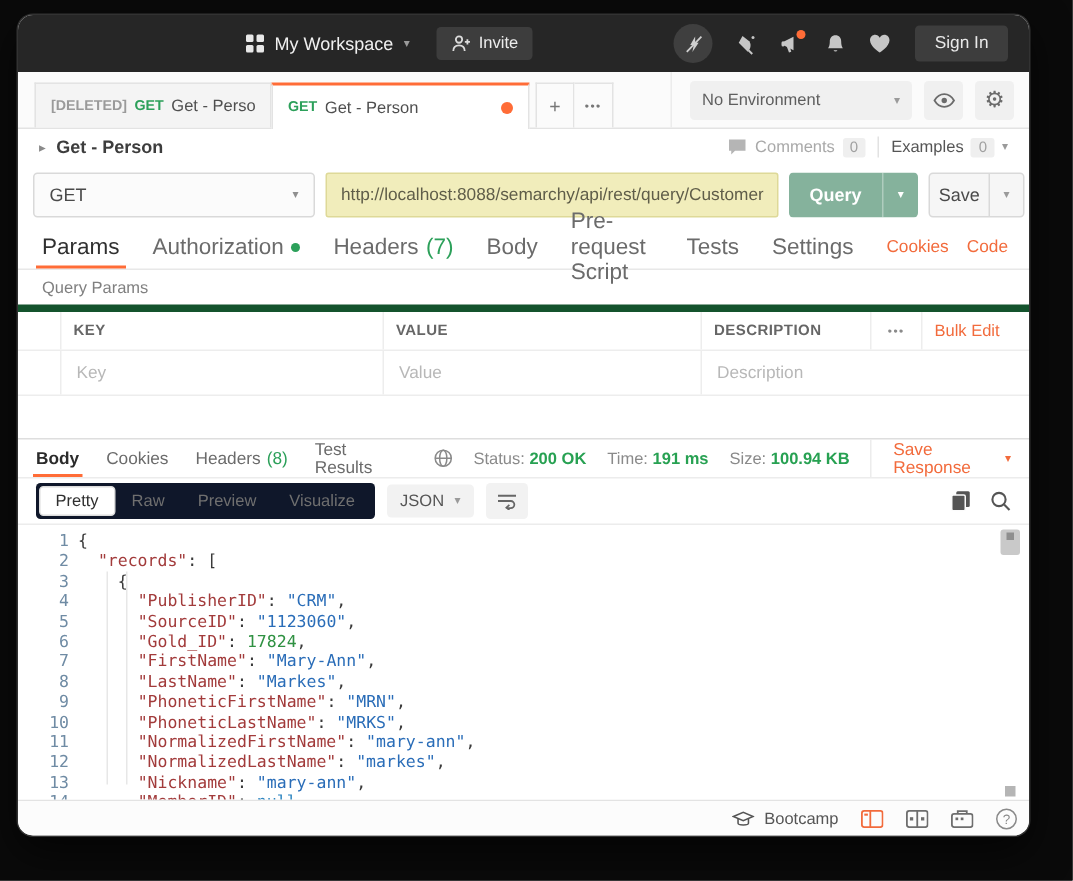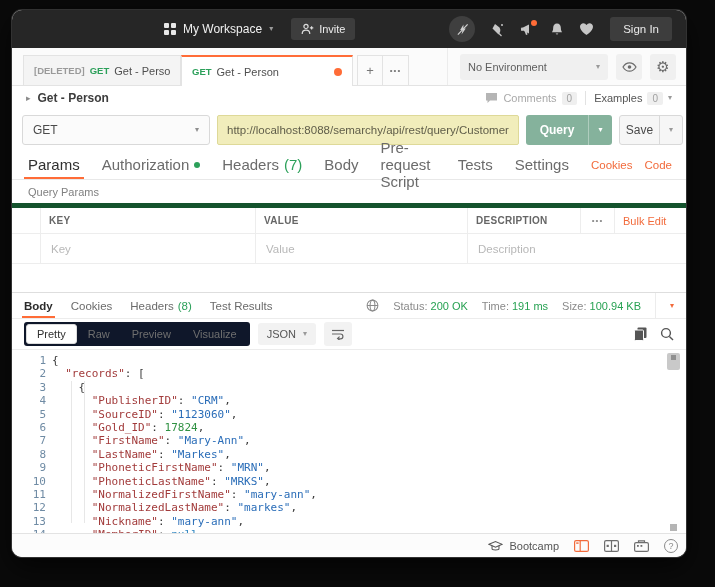--- a/index.html
+++ b/index.html
@@ -98,21 +98,21 @@
   .gap-area{flex:0 0 28px;}
 
   
   .resptabs{height:27px;border-top:1px solid #dedede;border-bottom:1px solid #ececec;display:flex;align-items:stretch;
             padding:0 12px;flex:0 0 auto;}
   .rs-tab{display:flex;align-items:center;gap:4px;font-size:11.5px;color:#6b6b6b;margin-right:18px;cursor:pointer;position:relative;}
   .rs-tab.active{color:#2b2b2b;font-weight:bold;}
   .rs-tab.active:after{content:"";position:absolute;left:-2px;right:-2px;bottom:0;height:2px;background:#ff6c37;}
   .rs-meta{margin-left:auto;display:flex;align-items:center;gap:14px;}
   .meta-pair{font-size:11px;color:#8a8a8a;white-space:nowrap;}
-  .meta-pair b{color:#27a152;font-weight:normal;}
+  .meta-pair b{color:#27a152;font-weight:bold;}
   .globe-wrap{color:#8a8a8a;display:flex;align-items:center;}
   .save-response{display:flex;align-items:center;gap:5px;color:#f26b3c;font-size:11.5px;cursor:pointer;border-left:1px solid #ececec;padding-left:14px;height:100%;}
 
   
   .viewbar{height:30px;display:flex;align-items:center;padding:0 12px;gap:8px;flex:0 0 auto;}
   .seg-group{display:flex;background:#0f172a;border-radius:3px;padding:2px;align-items:stretch;}
   .seg{font-size:11px;color:#6f6f6f;padding:3px 10px;border-radius:3px;cursor:pointer;border:1px solid transparent;}
   .seg.active{background:#fff;border-color:#dcdcdc;color:#2f2f2f;}
   .json-select{display:flex;align-items:center;gap:7px;background:#f2f2f2;border-radius:3px;font-size:11px;color:#555;
                padding:5px 9px;cursor:pointer;}
@@ -371,20 +371,21 @@
           <svg width="13" height="13" viewBox="0 0 14 14" fill="none" stroke="#8a8a8a" stroke-width="1.1">
             <circle cx="7" cy="7" r="5.8"></circle>
               <ellipse cx="7" cy="7" rx="2.6" ry="5.8"></ellipse>
               <path d="M1.2 7 H12.8"></path>
           </svg>
         </span>
         <span class="meta-pair"><span>Status:</span> <b>200 OK</b></span>
         <span class="meta-pair"><span>Time:</span> <b>191 ms</b></span>
         <span class="meta-pair"><span>Size:</span> <b>100.94 KB</b></span>
         <span class="save-response">
+          <span>Save Response</span>
           <span class="caret" style="color:#f26b3c">▾</span>
         </span>
       </div>
     </div>
 
     <div class="viewbar">
       <div class="seg-group">
         <span class="seg active">Pretty</span>
         <span class="seg">Raw</span>
         <span class="seg">Preview</span>

